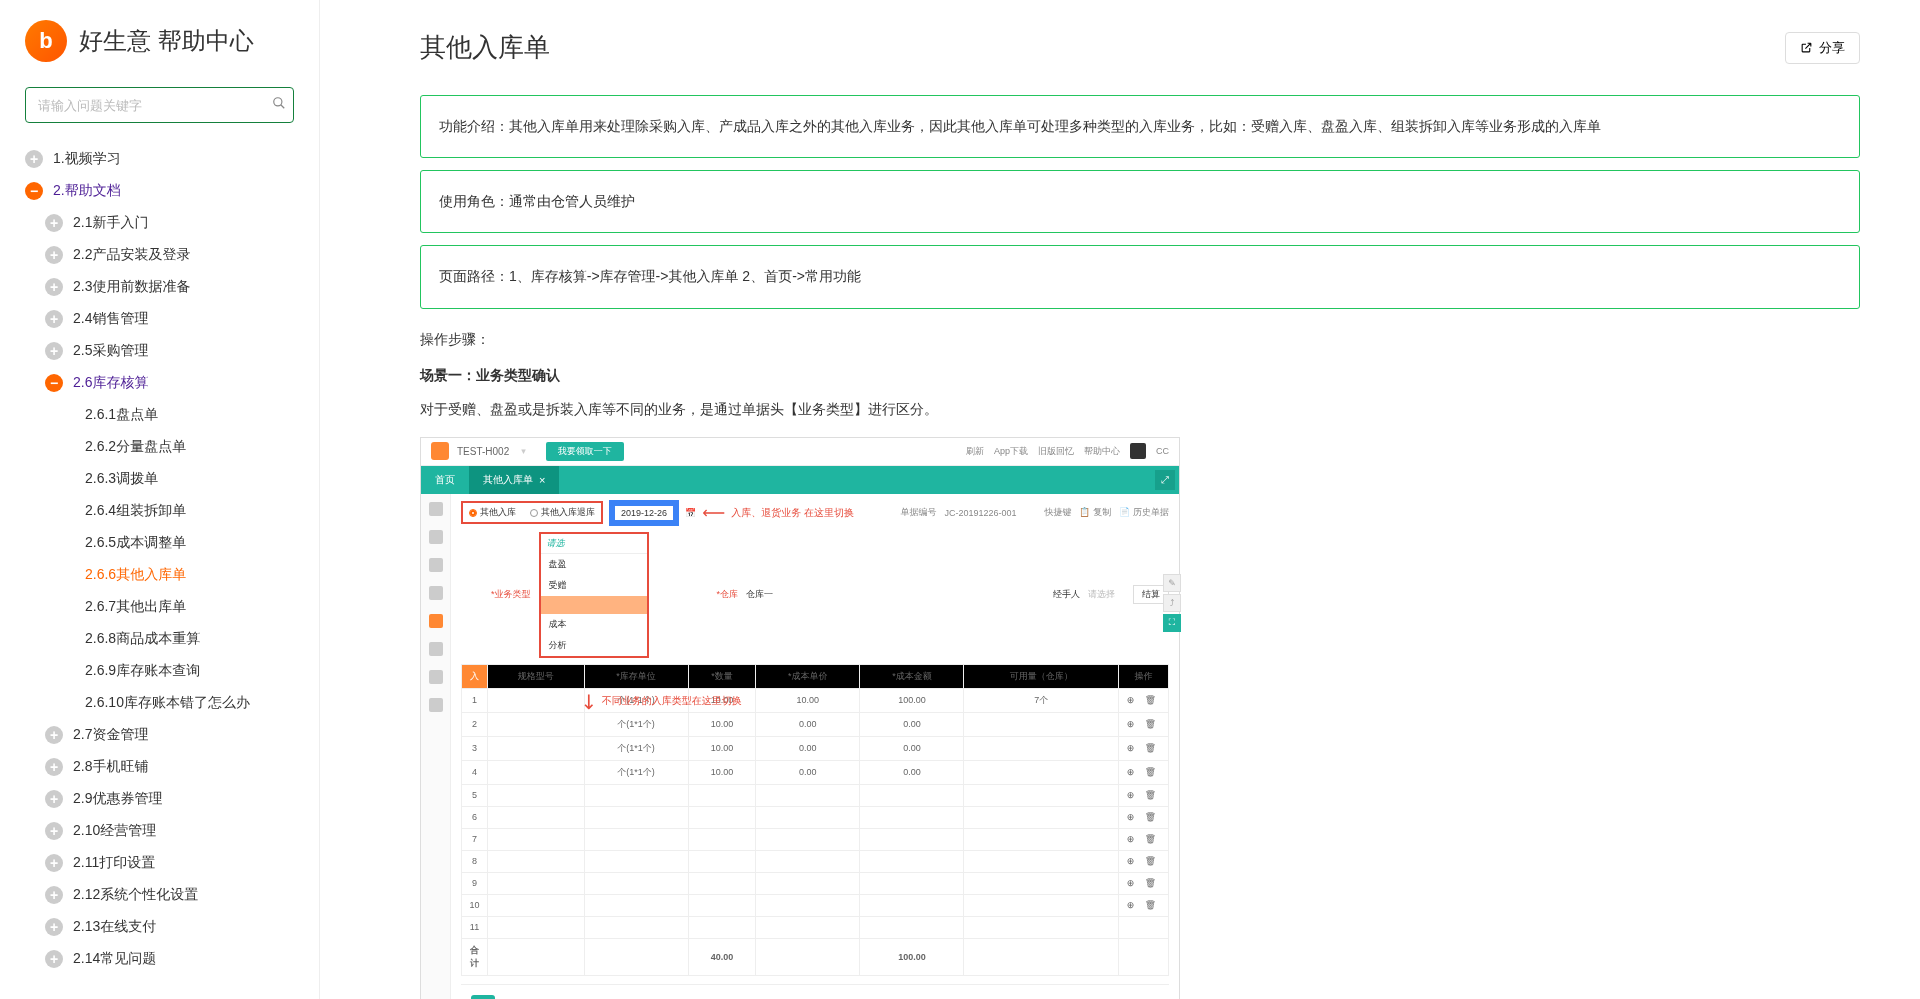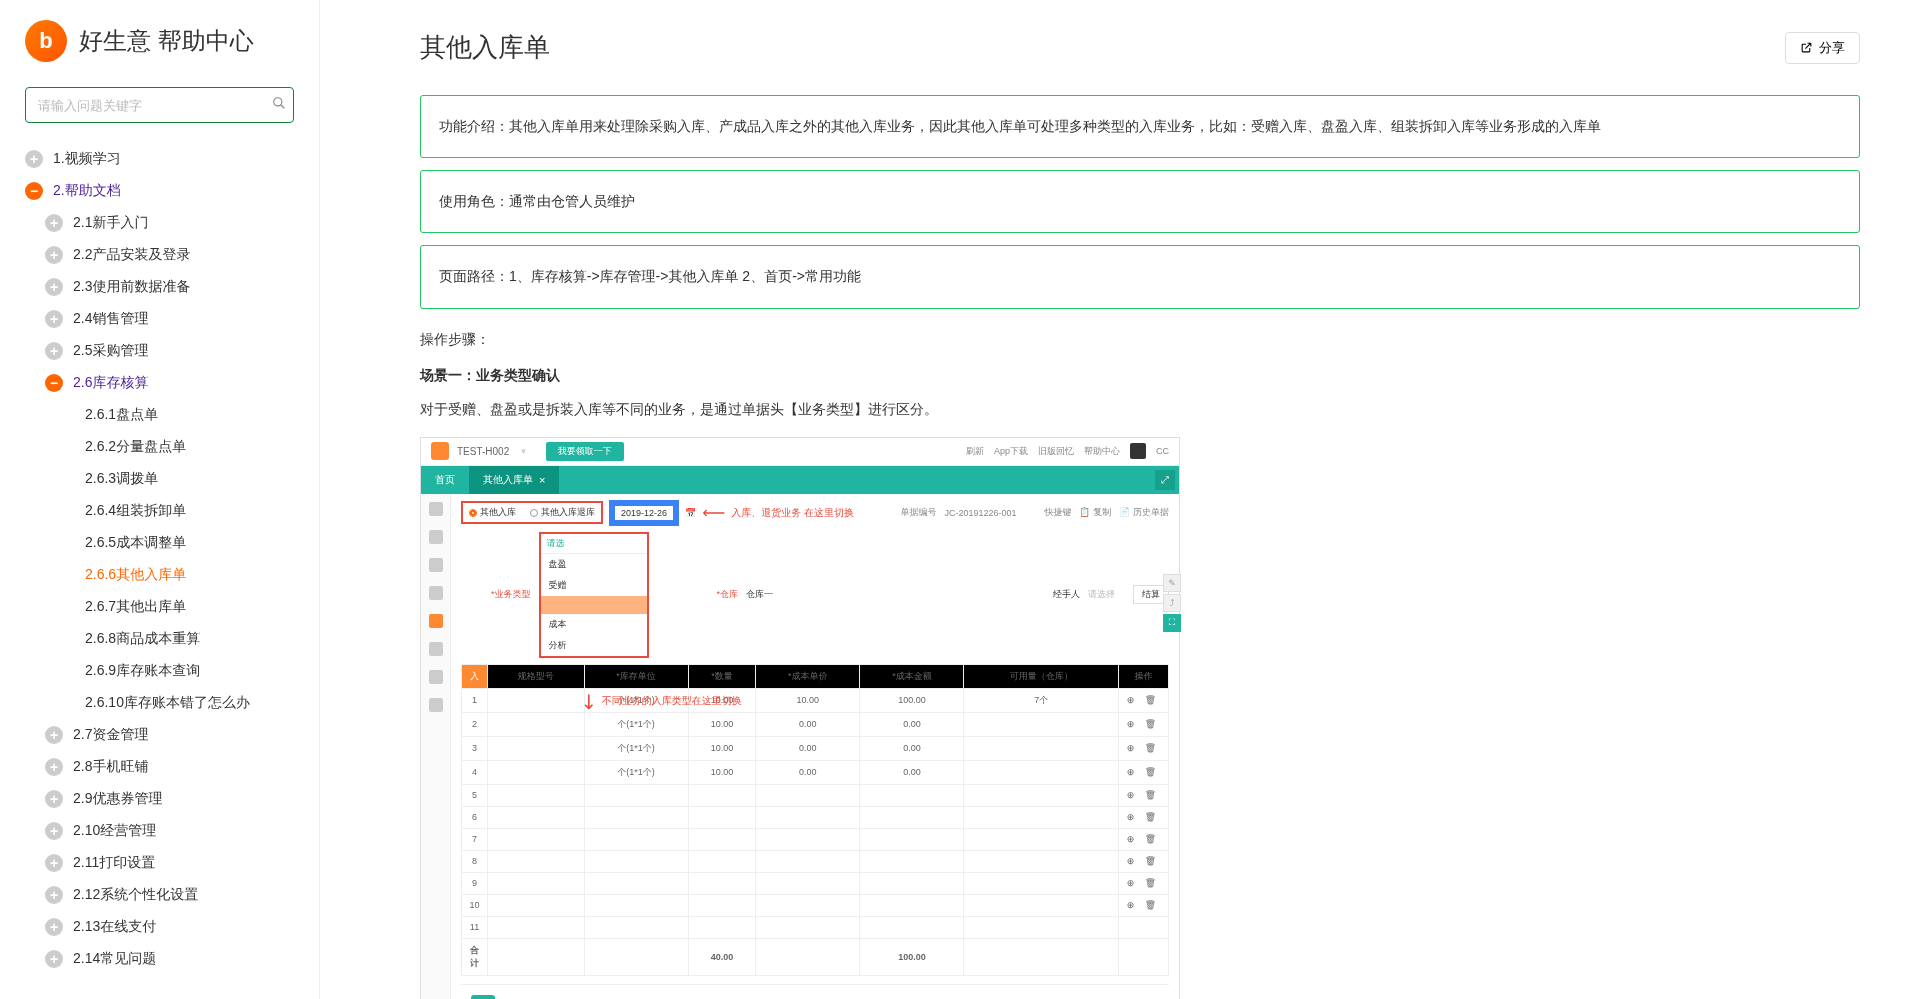--- a/index.html
+++ b/index.html
@@ -53,21 +53,21 @@
 .ss-radio-grp { border: 2px solid #e74c3c; padding: 3px 6px; display: flex; gap: 14px; align-items: center; }
 .ss-radio { display: flex; align-items: center; gap: 3px; }
 .ss-radio-dot { width: 8px; height: 8px; border: 1px solid #999; border-radius: 50%; display: inline-block; }
 .ss-radio-dot.on { border-color: #ff6600; box-shadow: inset 0 0 0 2px #ff6600; }
 .ss-date { border: 6px solid #3b82f6; padding: 2px 6px; font-size: 9px; }
 .ss-arrow-red { color: #e74c3c; font-size: 16px; }
 .ss-anno { color: #e74c3c; font-size: 10px; }
 .ss-tb-right { margin-left: auto; display: flex; gap: 8px; font-size: 9px; color: #888; align-items: center; }
 .ss-filter-row { display: flex; gap: 8px; align-items: center; font-size: 9px; margin: 6px 0; padding-left: 30px; }
 .ss-dropdown { border: 2px solid #e74c3c; width: 110px; background: #fff; font-size: 9px; }
-.ss-dd-input { padding: 3px 6px; border-bottom: 1px solid #eee; color: #1fb5a0; }
+.ss-dd-input { padding: 3px 6px; border-bottom: 1px solid #eee; color: #1fb5a0; font-style: italic; }
 .ss-dd-item { padding: 4px 8px; }
 .ss-dd-item.hl { background: #ffb380; }
 .ss-table { width: 100%; border-collapse: collapse; font-size: 9px; margin-top: 4px; }
 .ss-table th { background: #000000; padding: 5px 4px; text-align: center; font-weight: normal; color: #666; border: 1px solid #eee; }
 .ss-table td { padding: 5px 4px; text-align: center; border: 1px solid #eee; color: #666; height: 22px; }
 .ss-op-icons { color: #bbb; letter-spacing: 4px; }
 .ss-side-icons { position: absolute; right: -2px; top: 80px; display: flex; flex-direction: column; gap: 2px; }
 .ss-side-ic { width: 18px; height: 18px; background: #f0f0f0; border: 1px solid #ddd; font-size: 9px; display: flex; align-items: center; justify-content: center; color: #999; }
 .ss-side-ic.teal { background: #1fb5a0; color: #fff; border-color: #1fb5a0; }
 .ss-total-row td { font-weight: bold; }

